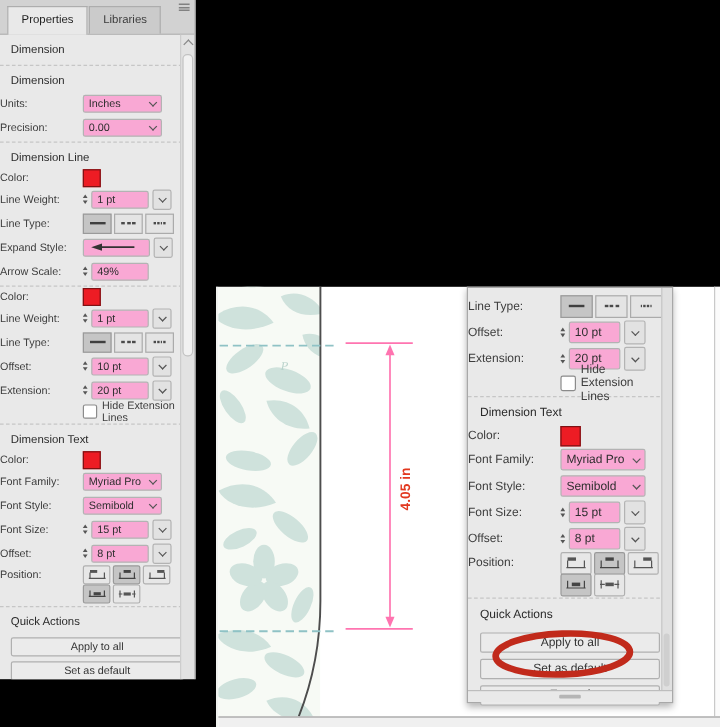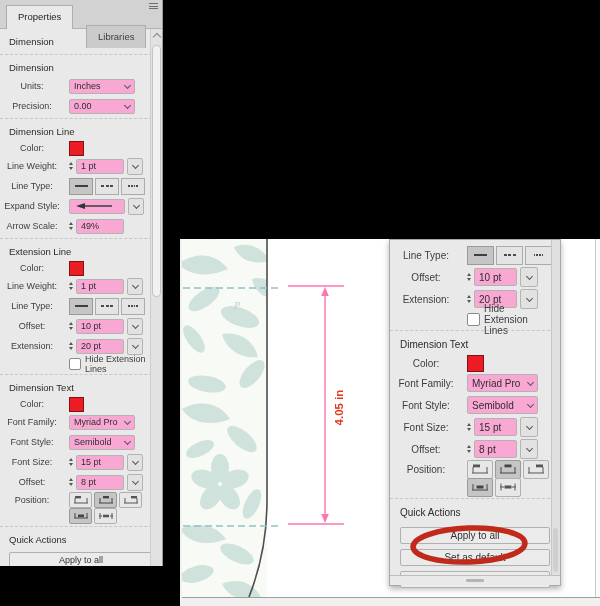--- a/index.html
+++ b/index.html
@@ -14,29 +14,29 @@
     background:var(--panel-bg);border-right:1px solid #9c9c9c;overflow:hidden;
   }
   .tab-strip{height:28px;background:#d2d2d2;border-bottom:1px solid #b3b3b3;position:relative;}
   .tab{
     position:absolute;top:5px;height:22px;line-height:22px;
     font-size:9.5px;color:#3c3c3c;padding:0 11px;border:1px solid #adadad;border-bottom:none;
     background:#cbcbcb;
   }
   .tab.active{background:var(--panel-bg);color:#1e1e1e;height:23px;z-index:2;}
   .tab-properties{left:6px;}
-  .tab-libraries{left:86px;margin-top:20px;}
+  .tab-libraries{left:74px;}
   .panel-menu-icon{position:absolute;right:4px;top:3px;width:9px;height:7px;}
   .panel-menu-icon i{display:block;height:1px;background:#6e6e6e;margin-bottom:1.5px;}
   .panel-title{font-size:9.5px;color:#2a2a2a;padding:7px 0 5px 9px;}
   .divider{border-top:1px dashed #c6c6c6;margin:2px 0 0 0;}
   .sec-h{font-size:9.5px;color:#2a2a2a;padding:7px 0 3px 9px;}
   .row{display:flex;align-items:center;height:20px;padding-right:14px;}
   .row.slim{height:16px;}
-  .lbl{width:64px;min-width:64px;text-align:center;padding-right:5px;font-size:9px;color:#3d3d3d;}
+  .lbl{width:64px;min-width:64px;text-align:left;padding-right:5px;font-size:9px;color:#3d3d3d;}
   .ctrl{display:flex;align-items:center;}
   .field{
     background:#f9a8d4;border:1px solid #b3b3b3;border-radius:2px;height:13px;
     font-size:9px;color:#2e2e2e;display:flex;align-items:center;padding:0 4px;
   }
   .f-select{width:56px;justify-content:space-between;}
   .f-num{width:38px;}
   .chev{width:4px;height:4px;border-right:1.2px solid #555;border-bottom:1.2px solid #555;
     transform:rotate(45deg);margin-top:-2px;flex:none;}
   .ddbtn{width:14px;height:15px;background:#e2e2e2;border:1px solid #b3b3b3;border-radius:2px;
@@ -192,21 +192,20 @@
   <div class="row">
     <span class="lbl">Arrow Scale:</span>
     <span class="step">
         <i class="up"></i>
         <i class="dn"></i>
       </span>
     <span class="field f-num">49%</span>
   </div>
   <div class="divider"></div>
 
-  <div class="sec-h">Extension Line</div>
   <div class="row slim">
     <span class="lbl">Color:</span>
     <span class="swatch"></span>
   </div>
   <div class="row">
     <span class="lbl">Line Weight:</span>
     <span class="step">
         <i class="up"></i>
         <i class="dn"></i>
       </span>

